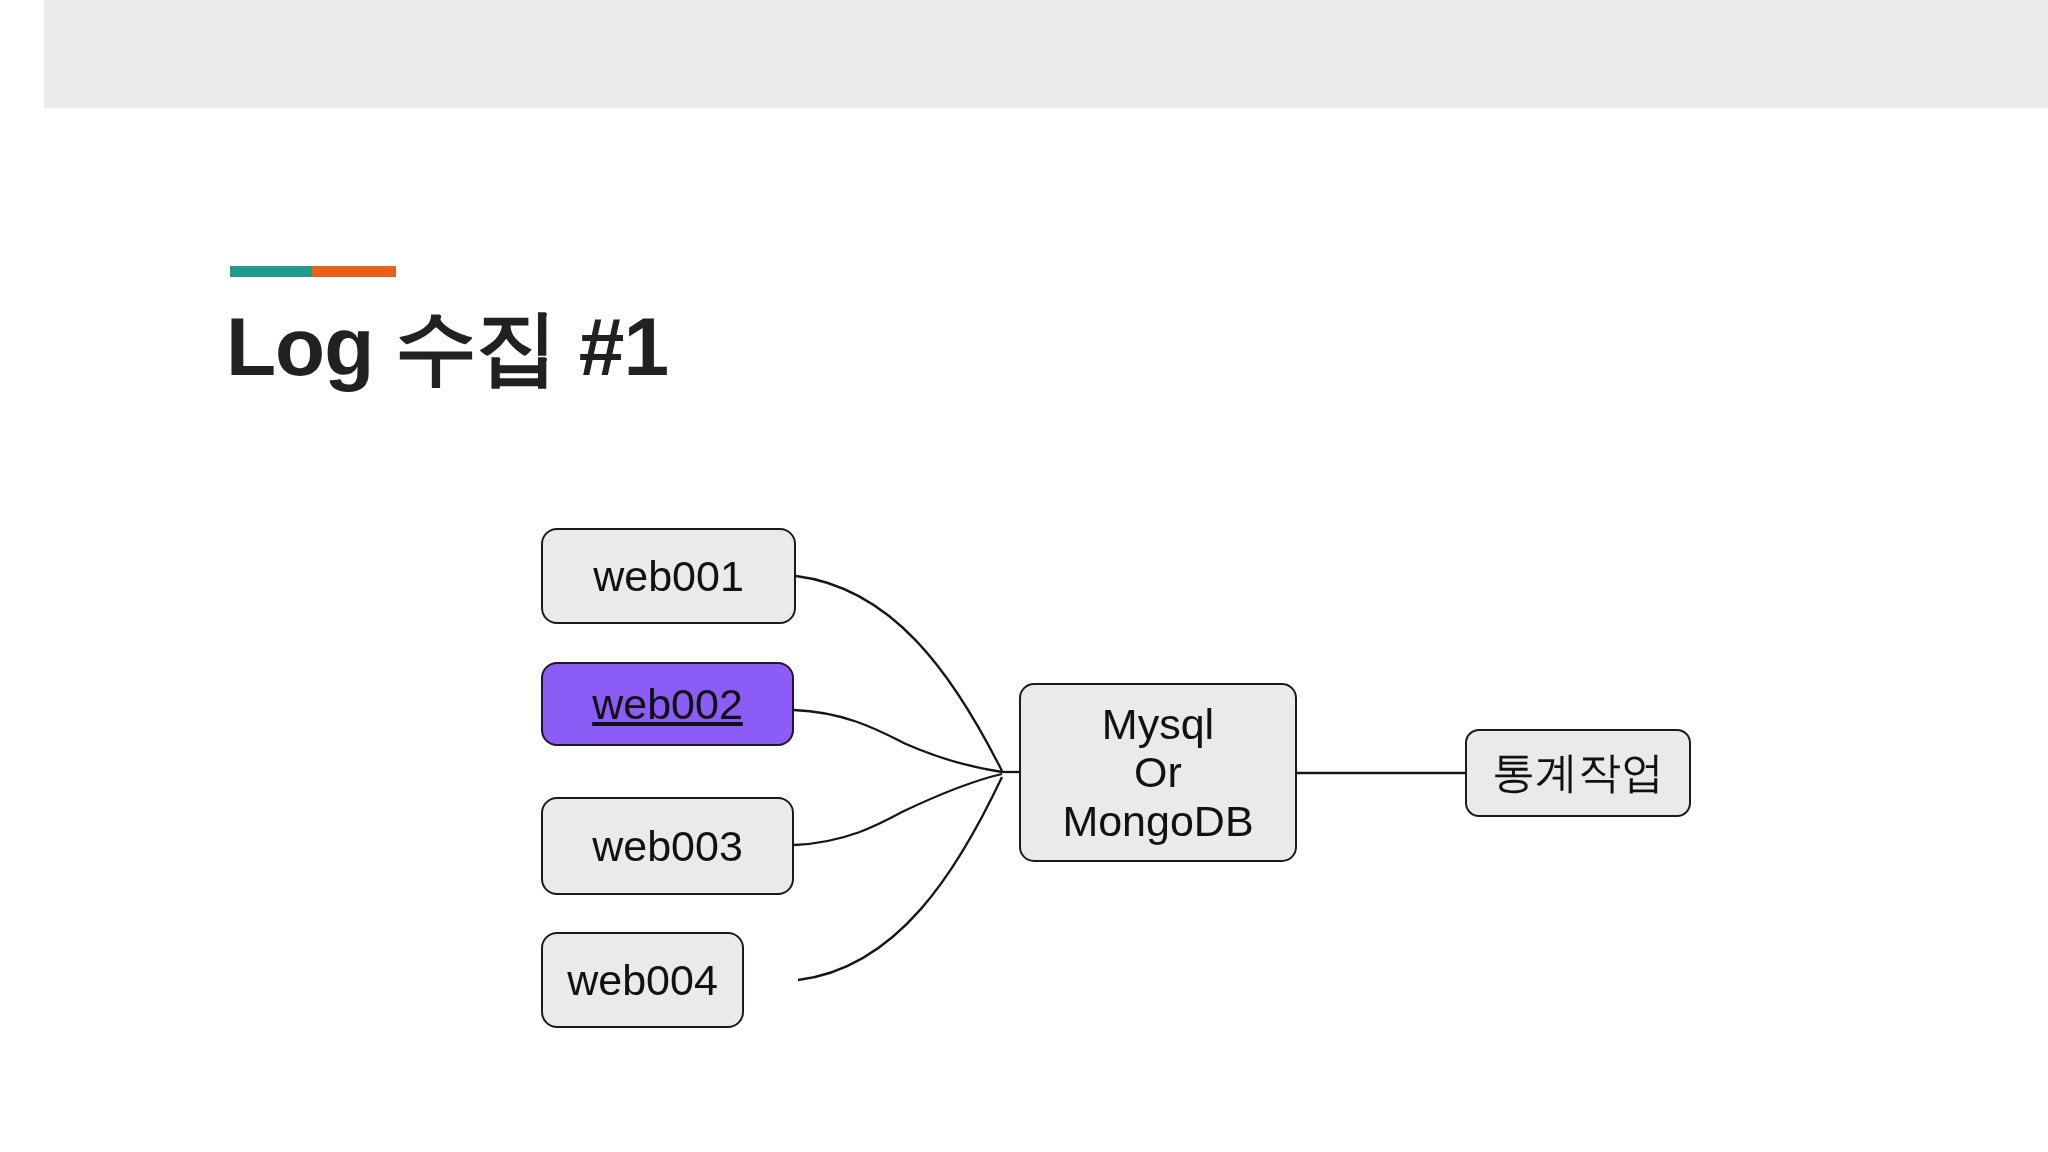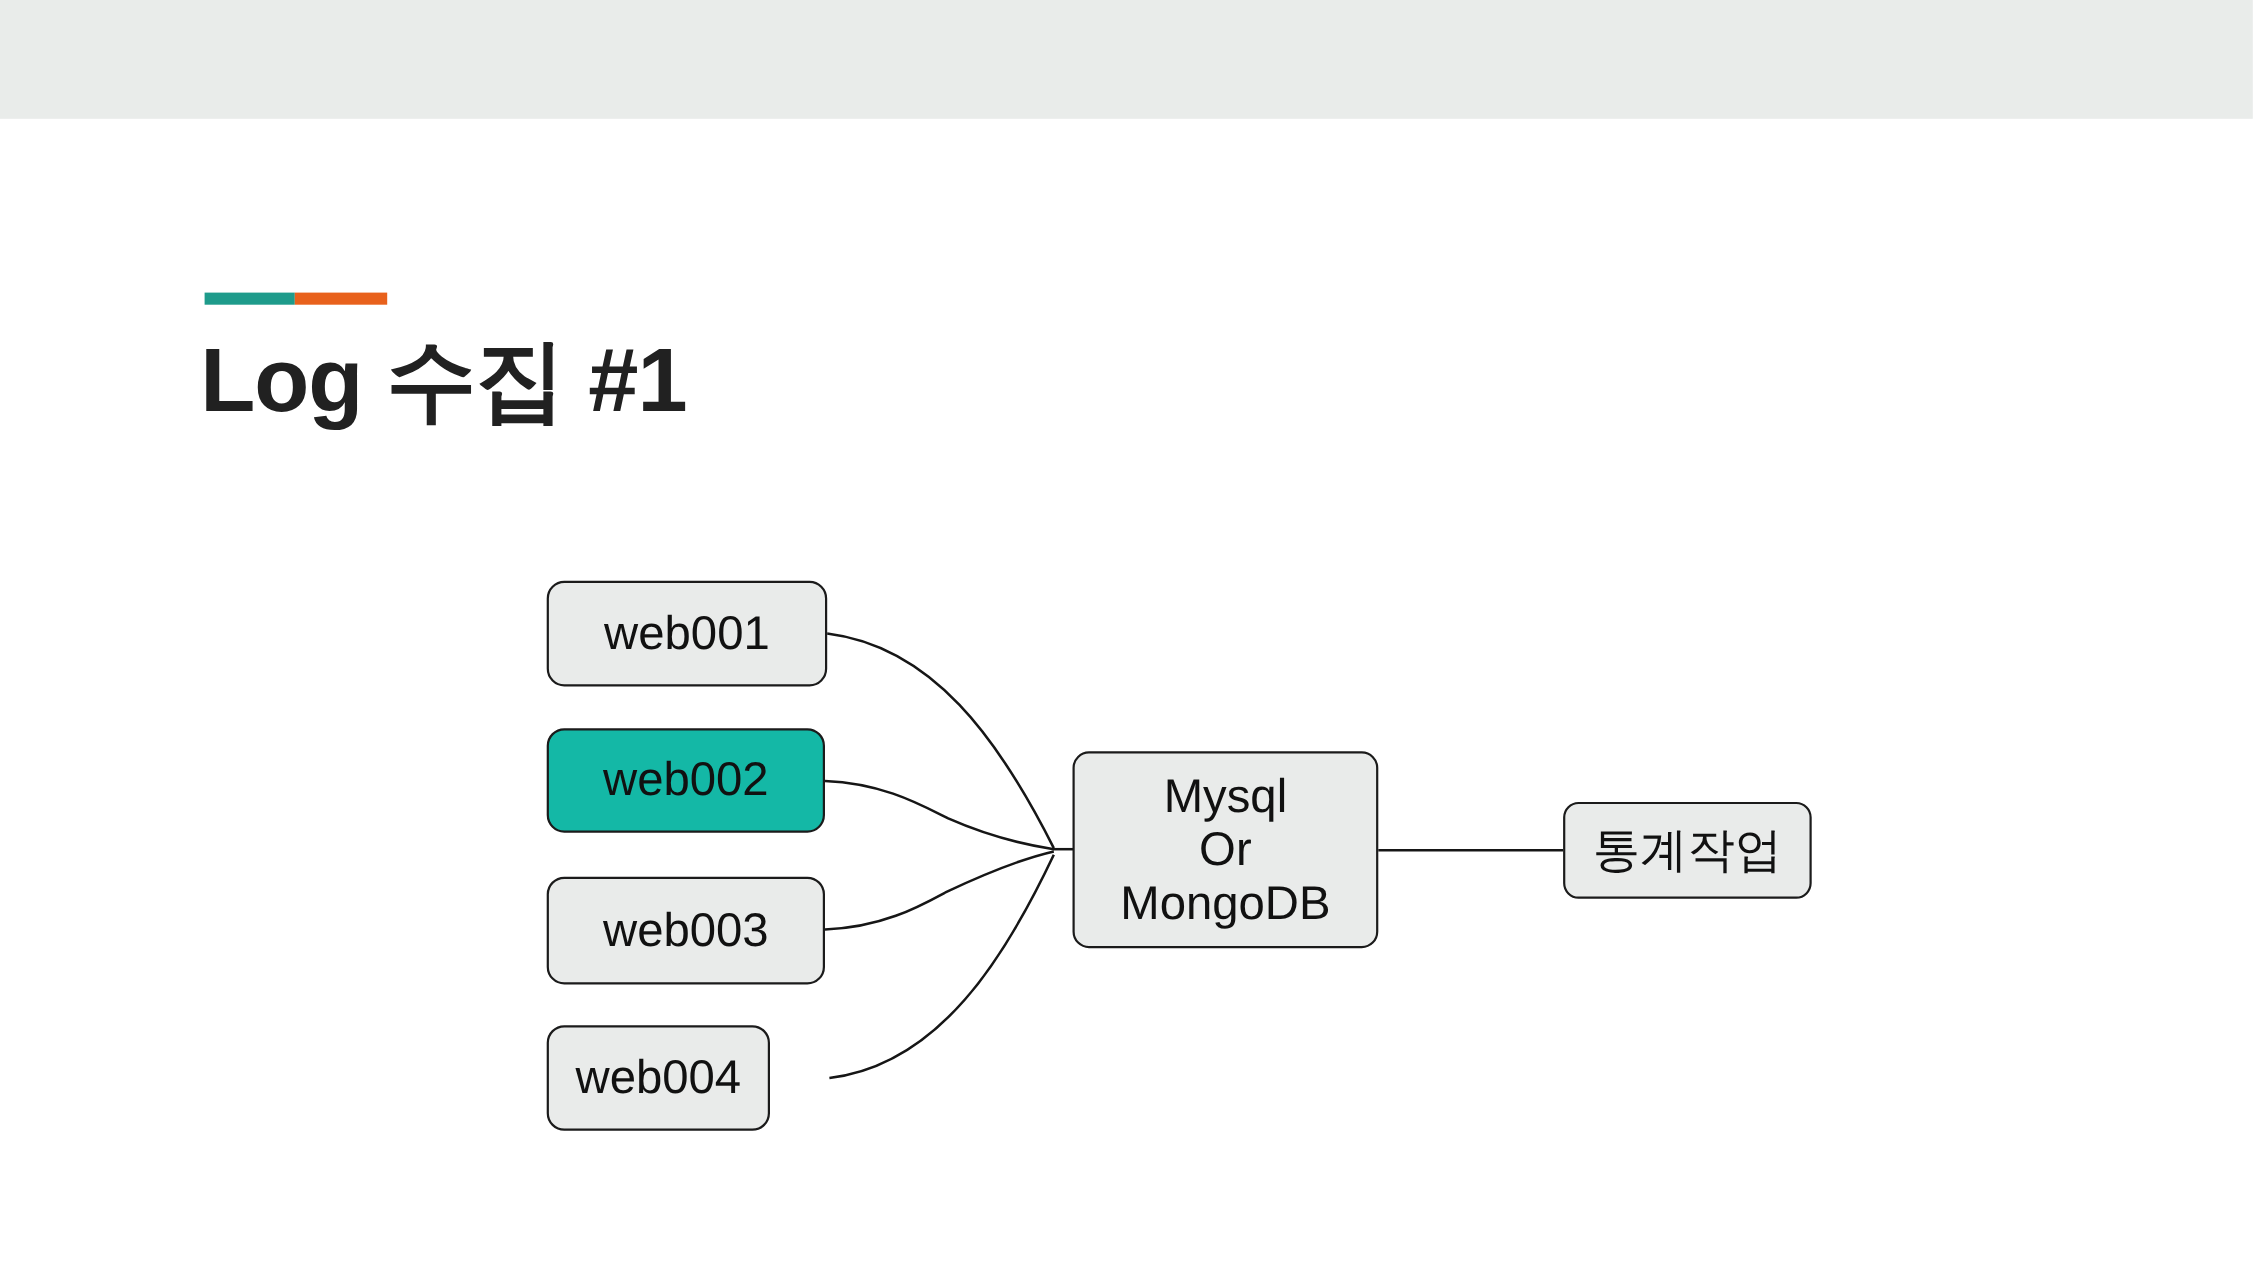--- a/index.html
+++ b/index.html
@@ -2,21 +2,21 @@
 <html><head>
 <meta charset="utf-8">
 <style>
   html,body{margin:0;padding:0;}
   body{
     width:2048px;height:1152px;
     background:#ffffff;
     font-family:"Liberation Sans","DejaVu Sans",sans-serif;
     position:relative;overflow:hidden;
   }
-  .slide{position:absolute;inset:0;}
+  .slide{position:absolute;inset:0;margin-left:44px;}
   .band{
     position:absolute;left:0;top:0;width:2048px;height:108px;
   }
   .accent{
     position:absolute;left:186px;top:266px;display:flex;
   }
   .accent .seg{height:11px;display:block;}
   .accent .seg.teal{width:82px;}
   .accent .seg.orange{width:84px;}
   .title{
@@ -62,21 +62,21 @@
     <path d="M 750 845 C 802 843 836 824 860 811 C 896 794 932 780 958 774" style="stroke: rgb(22, 22, 22);"></path>
     <path d="M 754 980 C 854 968 914 870 958 777" style="stroke: rgb(22, 22, 22);"></path>
     <path d="M 957 772 H 978" style="stroke: rgb(22, 22, 22);"></path>
     <line x1="1253" y1="773" x2="1421" y2="773" style="stroke: rgb(22, 22, 22);"></line>
   </svg>
 
   <div class="node web" style="left: 497px; top: 528px; width: 255px; height: 96px; background: rgb(233, 235, 234); border-color: rgb(27, 27, 27);">
     <span class="lbl">web001</span>
   </div>
 
-  <div class="node web" style="left: 497px; top: 662px; width: 253px; height: 95px; background: #14b8a6; border-color: rgb(27, 27, 27);">
+  <div class="node web" style="left: 497px; top: 662px; width: 253px; height: 84px; background: #8b5cf6; border-color: rgb(27, 27, 27); text-decoration: underline;">
     <span class="lbl">web002</span>
   </div>
 
   <div class="node web" style="left: 497px; top: 797px; width: 253px; height: 98px; background: rgb(233, 235, 234); border-color: rgb(27, 27, 27);">
     <span class="lbl">web003</span>
   </div>
 
   <div class="node web" style="left: 497px; top: 932px; width: 203px; height: 96px; background: rgb(233, 235, 234); border-color: rgb(27, 27, 27);">
     <span class="lbl">web004</span>
   </div>

